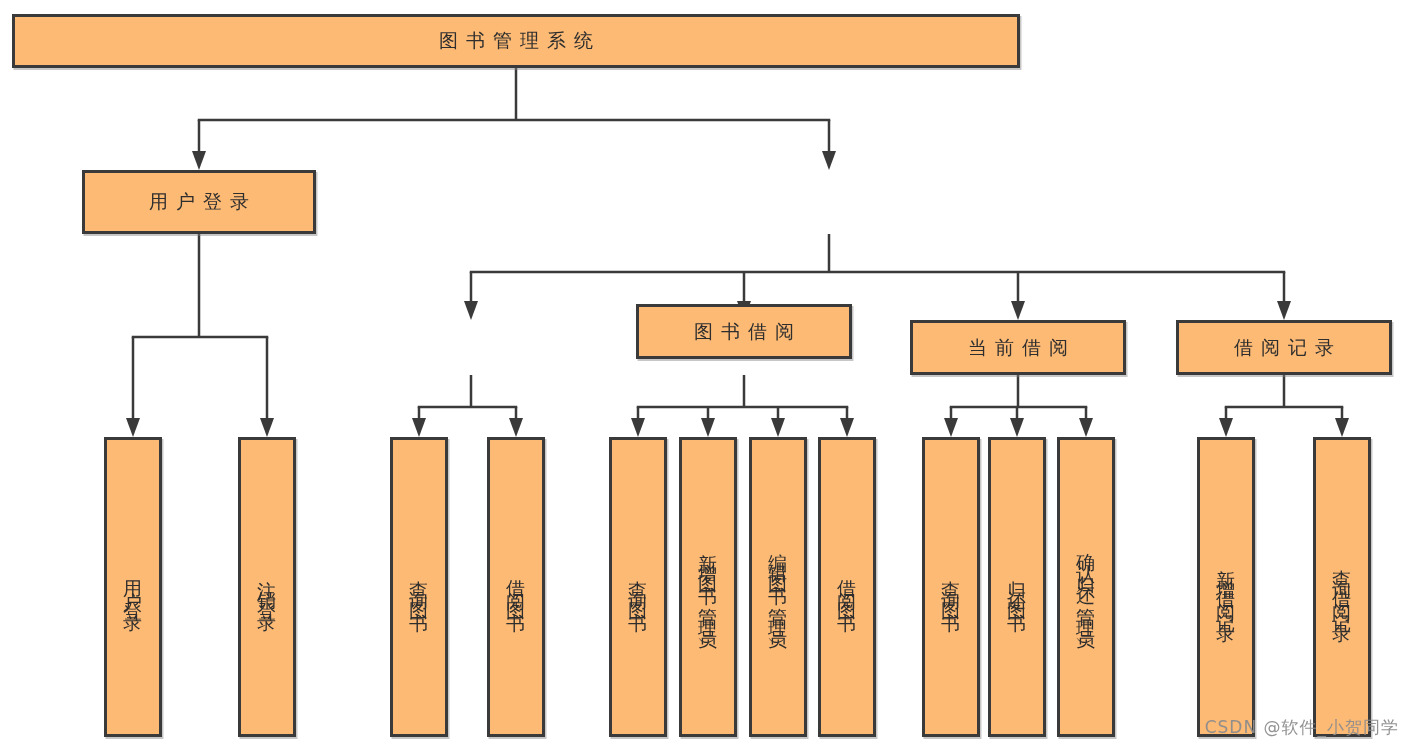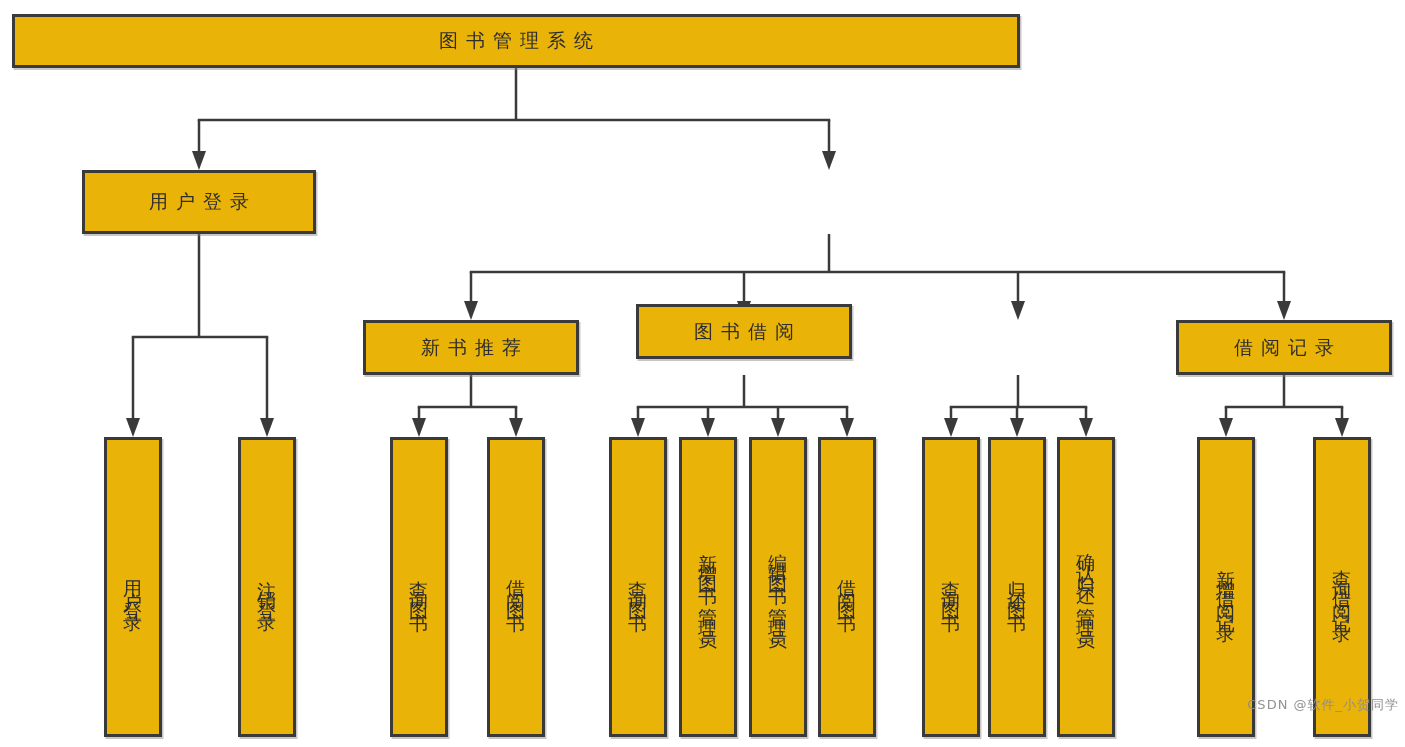--- a/index.html
+++ b/index.html
@@ -15,21 +15,21 @@
   .connector-layer {
     position: absolute;
     left: 0; top: 0;
     width: 1405px; height: 747px;
     z-index: 0;
   }
   .node {
     position: absolute;
     box-sizing: border-box;
     border: 3px solid #3a3a3a;
-    background: #eab308;
+    background: #fdba74;
     display: flex;
     align-items: center;
     justify-content: center;
     z-index: 1;
     box-shadow: 1.5px 2px 0 rgba(130,130,130,0.45);
   }
   .node-h .lbl {
     display: block;
     font-size: 19px;
     letter-spacing: 8px;
@@ -41,23 +41,23 @@
     writing-mode: vertical-rl;
     text-orientation: mixed;
     font-size: 19px;
     letter-spacing: 11px;
     line-height: 1;
     white-space: nowrap;
   }
   .watermark {
     position: absolute;
     right: 6px;
-    top: 696px;
+    top: 716px;
     z-index: 2;
-    font-size: 13px;
+    font-size: 17px;
     color: rgba(140,140,140,0.95);
     letter-spacing: 1px;
     white-space: nowrap;
   }
 </style>
 </head>
 <body>
 
 <div class="canvas">
 
@@ -118,25 +118,25 @@
   </svg>
 
   <div class="node node-h" style="left:12px; top:14px; width:1008px; height:54px;">
     <span class="lbl">图书管理系统</span>
   </div>
 
   <div class="node node-h" style="left:82px; top:170px; width:234px; height:64px;">
     <span class="lbl">用户登录</span>
   </div>
 
-  <div class="node node-h" style="left:363px; top:320px; width:216px; height:55px;">
-    <span class="lbl">新书推荐</span>
-  </div>
   <div class="node node-h" style="left:636px; top:304px; width:216px; height:55px;">
     <span class="lbl">图书借阅</span>
+  </div>
+  <div class="node node-h" style="left:910px; top:320px; width:216px; height:55px;">
+    <span class="lbl">当前借阅</span>
   </div>
   <div class="node node-h" style="left:1176px; top:320px; width:216px; height:55px;">
     <span class="lbl">借阅记录</span>
   </div>
 
   <div class="node leaf" style="left:104px; top:437px; width:58px; height:300px;">
     <span class="lbl">用户登录</span>
   </div>
   <div class="node leaf" style="left:238px; top:437px; width:58px; height:300px;">
     <span class="lbl">注销登录</span>

